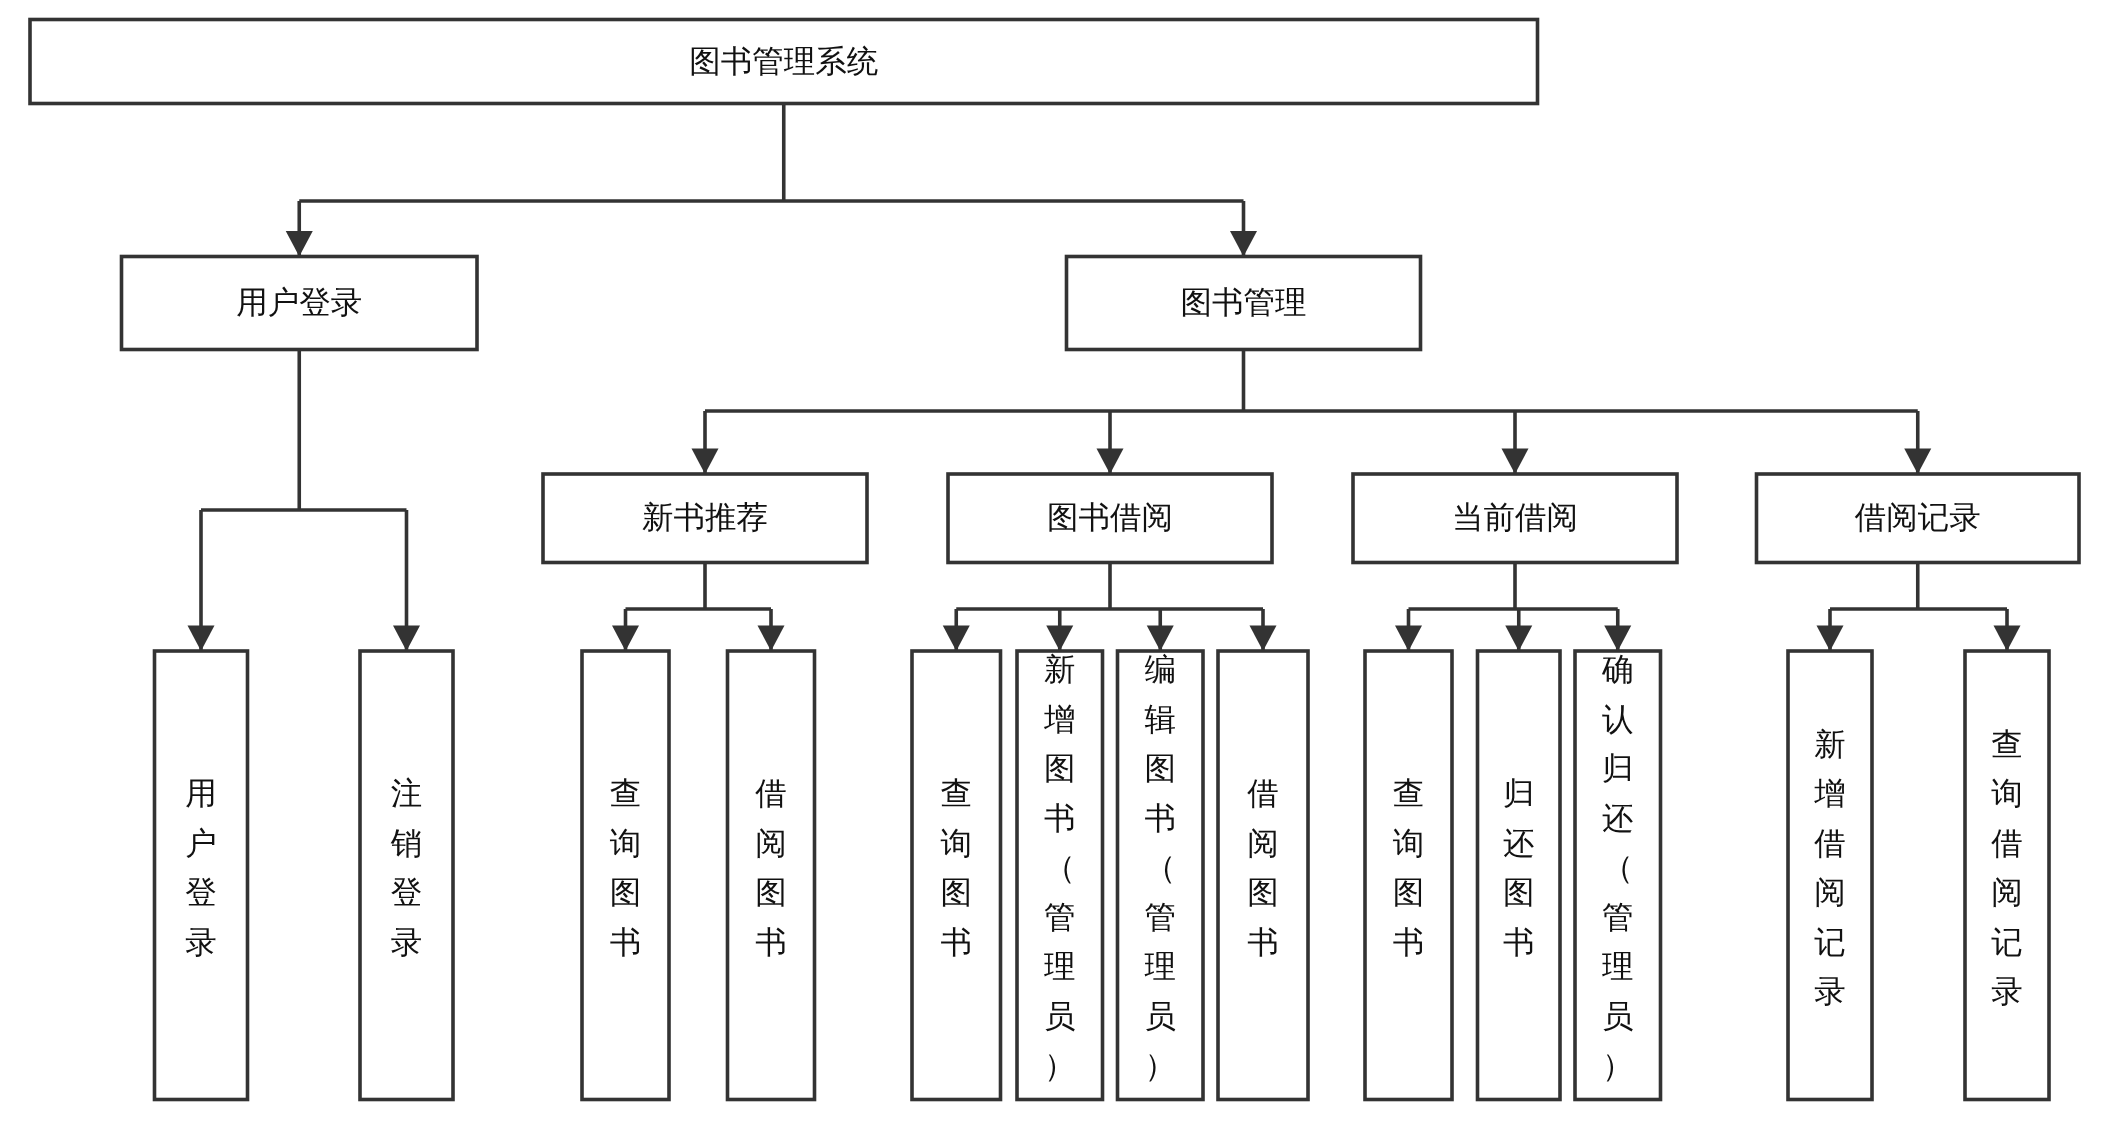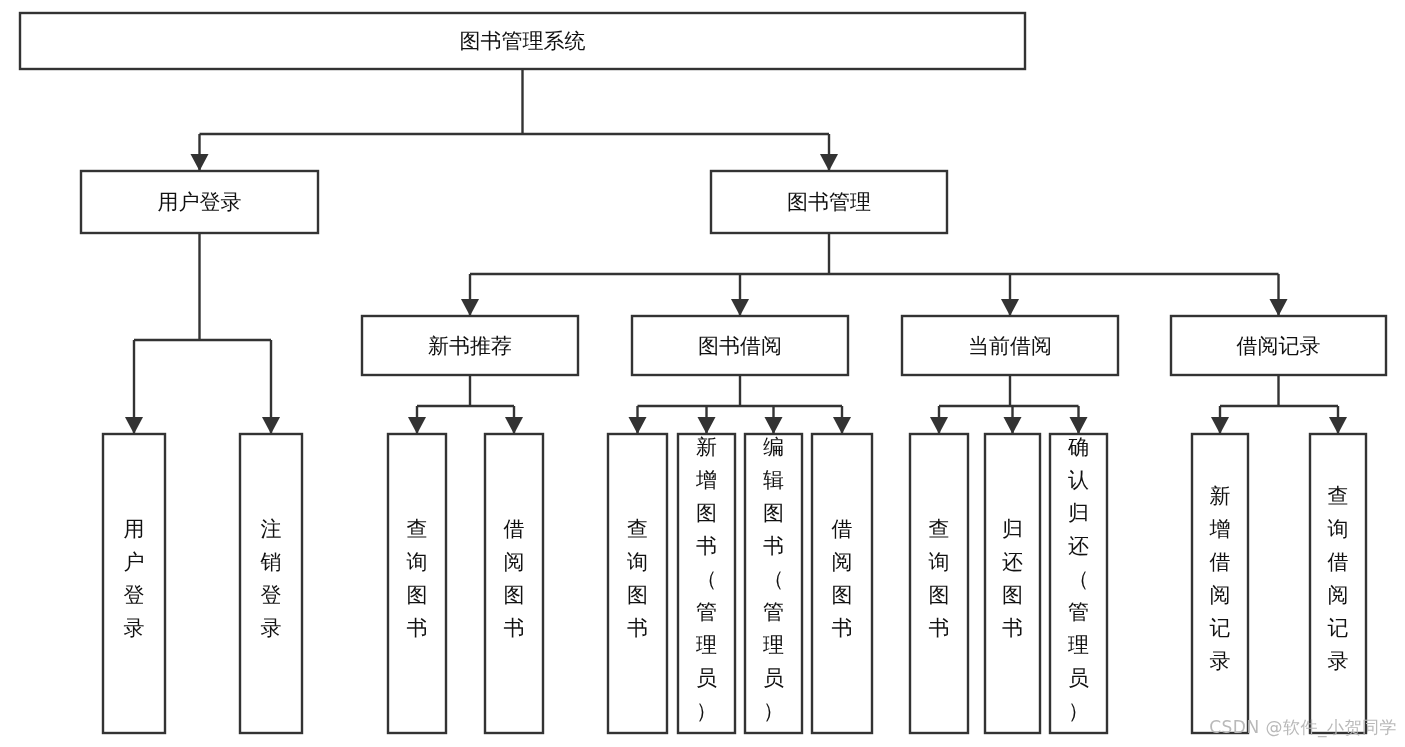--- a/index.html
+++ b/index.html
@@ -202,14 +202,13 @@
         <g>
           <rect x="1192" y="434" width="56" height="299" class="node-box"></rect>
           <text x="1220" y="503" class="node-label-v"><tspan x="1220" dy="0">新</tspan><tspan x="1220" dy="33">增</tspan><tspan x="1220" dy="33">借</tspan><tspan x="1220" dy="33">阅</tspan><tspan x="1220" dy="33">记</tspan><tspan x="1220" dy="33">录</tspan></text>
         </g>
         <g>
           <rect x="1310" y="434" width="56" height="299" class="node-box"></rect>
           <text x="1338" y="503" class="node-label-v"><tspan x="1338" dy="0">查</tspan><tspan x="1338" dy="33">询</tspan><tspan x="1338" dy="33">借</tspan><tspan x="1338" dy="33">阅</tspan><tspan x="1338" dy="33">记</tspan><tspan x="1338" dy="33">录</tspan></text>
         </g>
       </g>
   </svg>
-  <div class="watermark">CSDN @软件_小贺同学</div>
 </div>
 
 </body></html>

